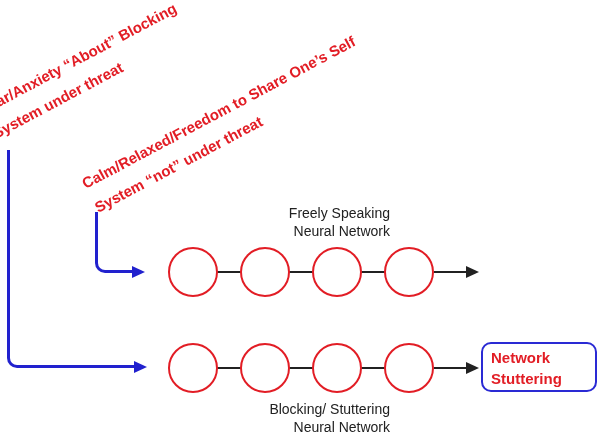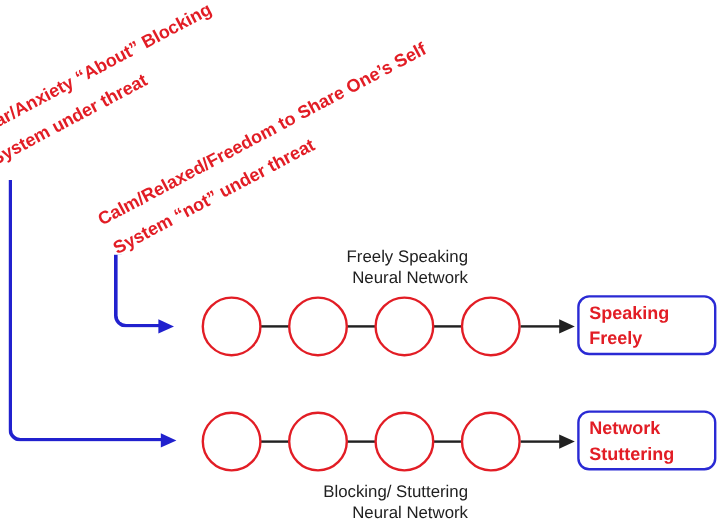--- a/index.html
+++ b/index.html
@@ -135,24 +135,20 @@
 Neural Network</div>
   <div class="chain top">
     <div class="chain-line"></div>
   <div class="neuron" style="left: 0px;"></div>
       <div class="neuron" style="left: 72px;"></div>
       <div class="neuron" style="left: 144px;"></div>
       <div class="neuron" style="left: 216px;"></div>
     </div>
   <div class="hline top"></div>
   <div class="ahead ink top"></div>
-  <div class="outcome-box top">
-    <div class="outcome-text">Speaking
-Freely</div>
-  </div>
 
   <div class="chain bot">
     <div class="chain-line"></div>
   <div class="neuron" style="left: 0px;"></div>
       <div class="neuron" style="left: 72px;"></div>
       <div class="neuron" style="left: 144px;"></div>
       <div class="neuron" style="left: 216px;"></div>
     </div>
   <div class="net-label bot">Blocking/ Stuttering
 Neural Network</div>

